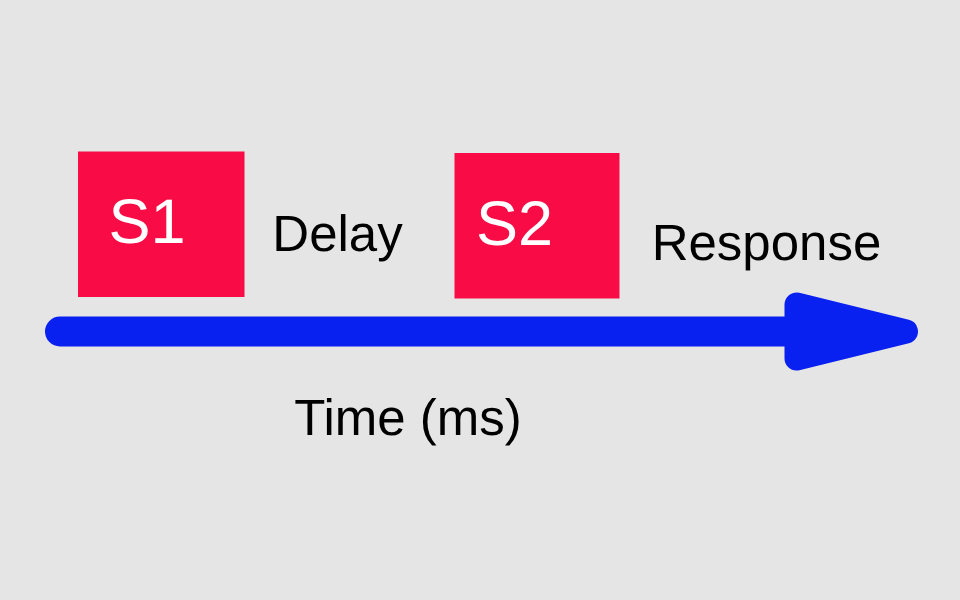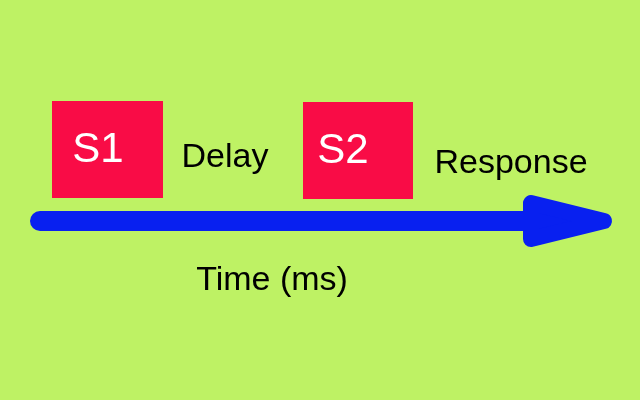--- a/index.html
+++ b/index.html
@@ -4,21 +4,21 @@
 <style>
   html, body {
     margin: 0;
     padding: 0;
     background: #ffffff;
   }
   .stage {
     position: relative;
     width: 640px;
     height: 400px;
-    background: #bef264;
+    background: #e5e5e5;
     overflow: hidden;
   }
   svg text {
     font-family: "Liberation Sans", "DejaVu Sans", sans-serif;
   }
   .stim-box   { fill: #F90C46; }
   .stim-label { fill: #ffffff; font-size: 42px; }
   .label      { fill: #000000; font-size: 34px; }
   .arrow-shaft {
     stroke: #0820F0;

